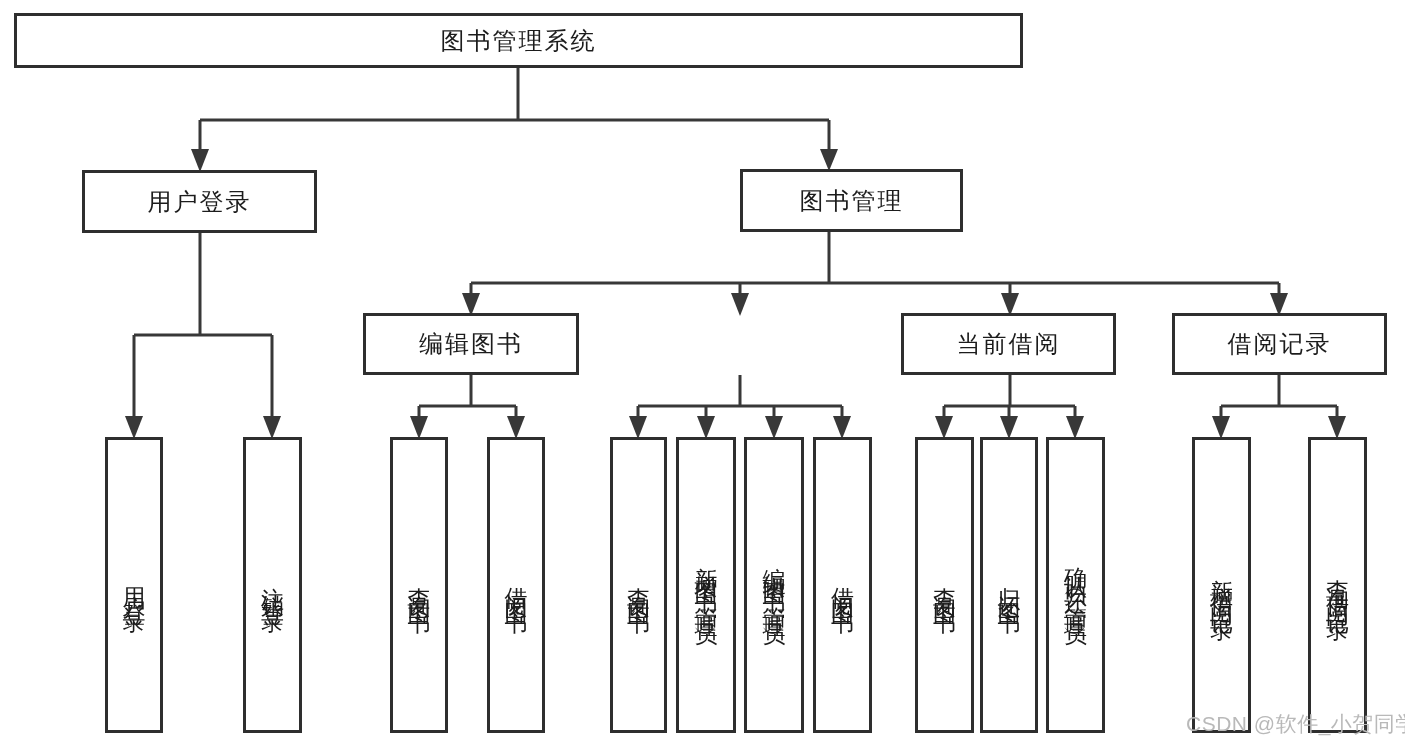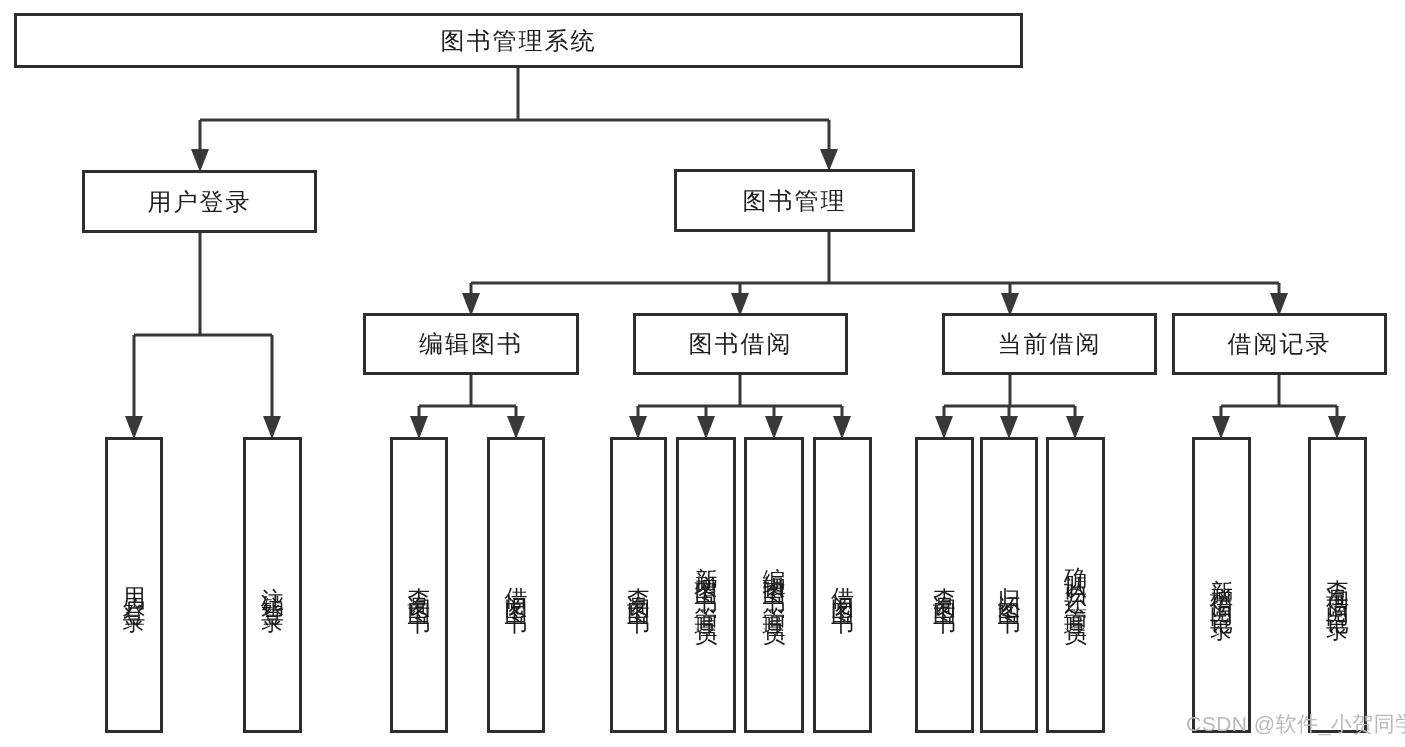--- a/index.html
+++ b/index.html
@@ -85,25 +85,24 @@
     <polygon fill="#383838" stroke="none" points="1066,416 1084,416 1075,439"></polygon>
 
     <path d="M1279 375 V406 M1221 406 H1337 M1221 406 V418 M1337 406 V418"></path>
     <polygon fill="#383838" stroke="none" points="1212,416 1230,416 1221,439"></polygon>
     <polygon fill="#383838" stroke="none" points="1328,416 1346,416 1337,439"></polygon>
   </svg>
 
   <div class="box h" style="left:14px;top:13px;width:1009px;height:55px">图书管理系统</div>
 
   <div class="box h" style="left:82px;top:170px;width:235px;height:63px">用户登录</div>
-  <div class="box h" style="left:674px;top:169px;width:241px;height:63px">图书管理</div>
+  <div class="box h" style="left:740px;top:169px;width:223px;height:63px">图书管理</div>
 
   <div class="box h" style="left:363px;top:313px;width:216px;height:62px">编辑图书</div>
-  <div class="box h" style="left:633px;top:313px;width:215px;height:62px">图书借阅</div>
-  <div class="box h" style="left:942px;top:313px;width:215px;height:62px">当前借阅</div>
+  <div class="box h" style="left:901px;top:313px;width:215px;height:62px">当前借阅</div>
   <div class="box h" style="left:1172px;top:313px;width:215px;height:62px">借阅记录</div>
 
   <div class="box v" style="left:105px;top:437px;width:58px;height:296px">用户登录</div>
   <div class="box v" style="left:243px;top:437px;width:59px;height:296px">注销登录</div>
 
   <div class="box v" style="left:390px;top:437px;width:58px;height:296px">查询图书</div>
   <div class="box v" style="left:487px;top:437px;width:58px;height:296px">借阅图书</div>
 
   <div class="box v" style="left:610px;top:437px;width:57px;height:296px">查询图书</div>
   <div class="box v" style="left:676px;top:437px;width:60px;height:296px">新增图书（管理员）</div>

